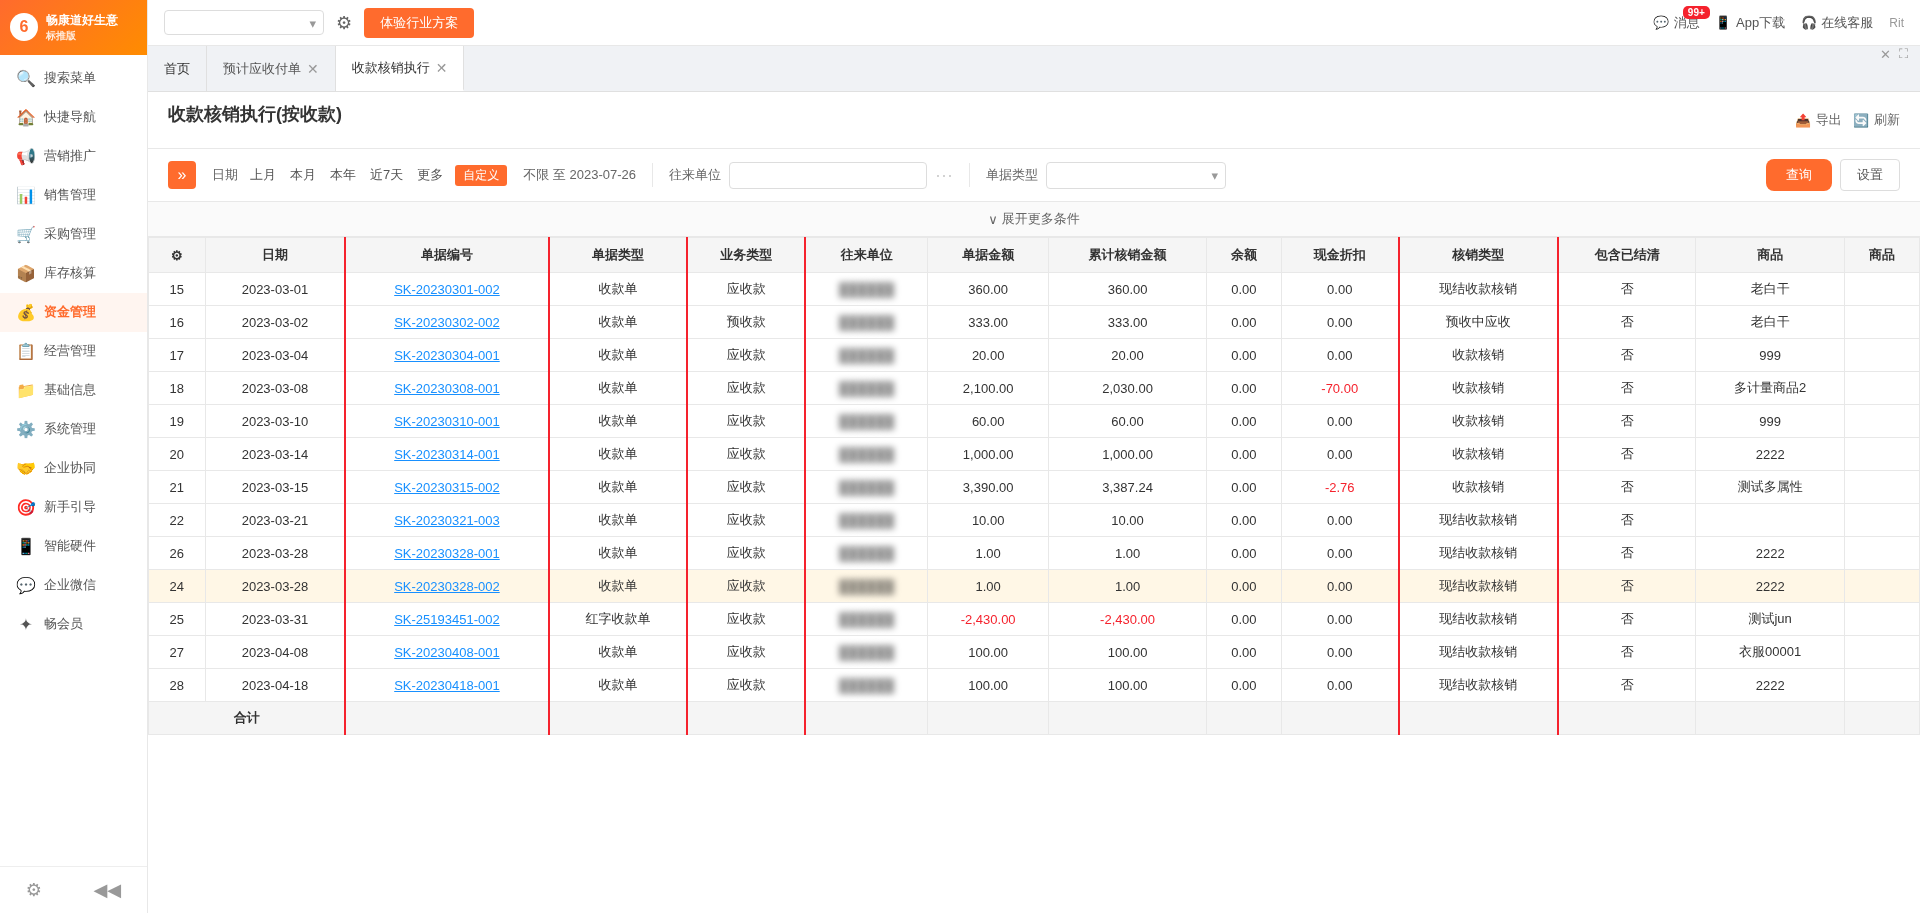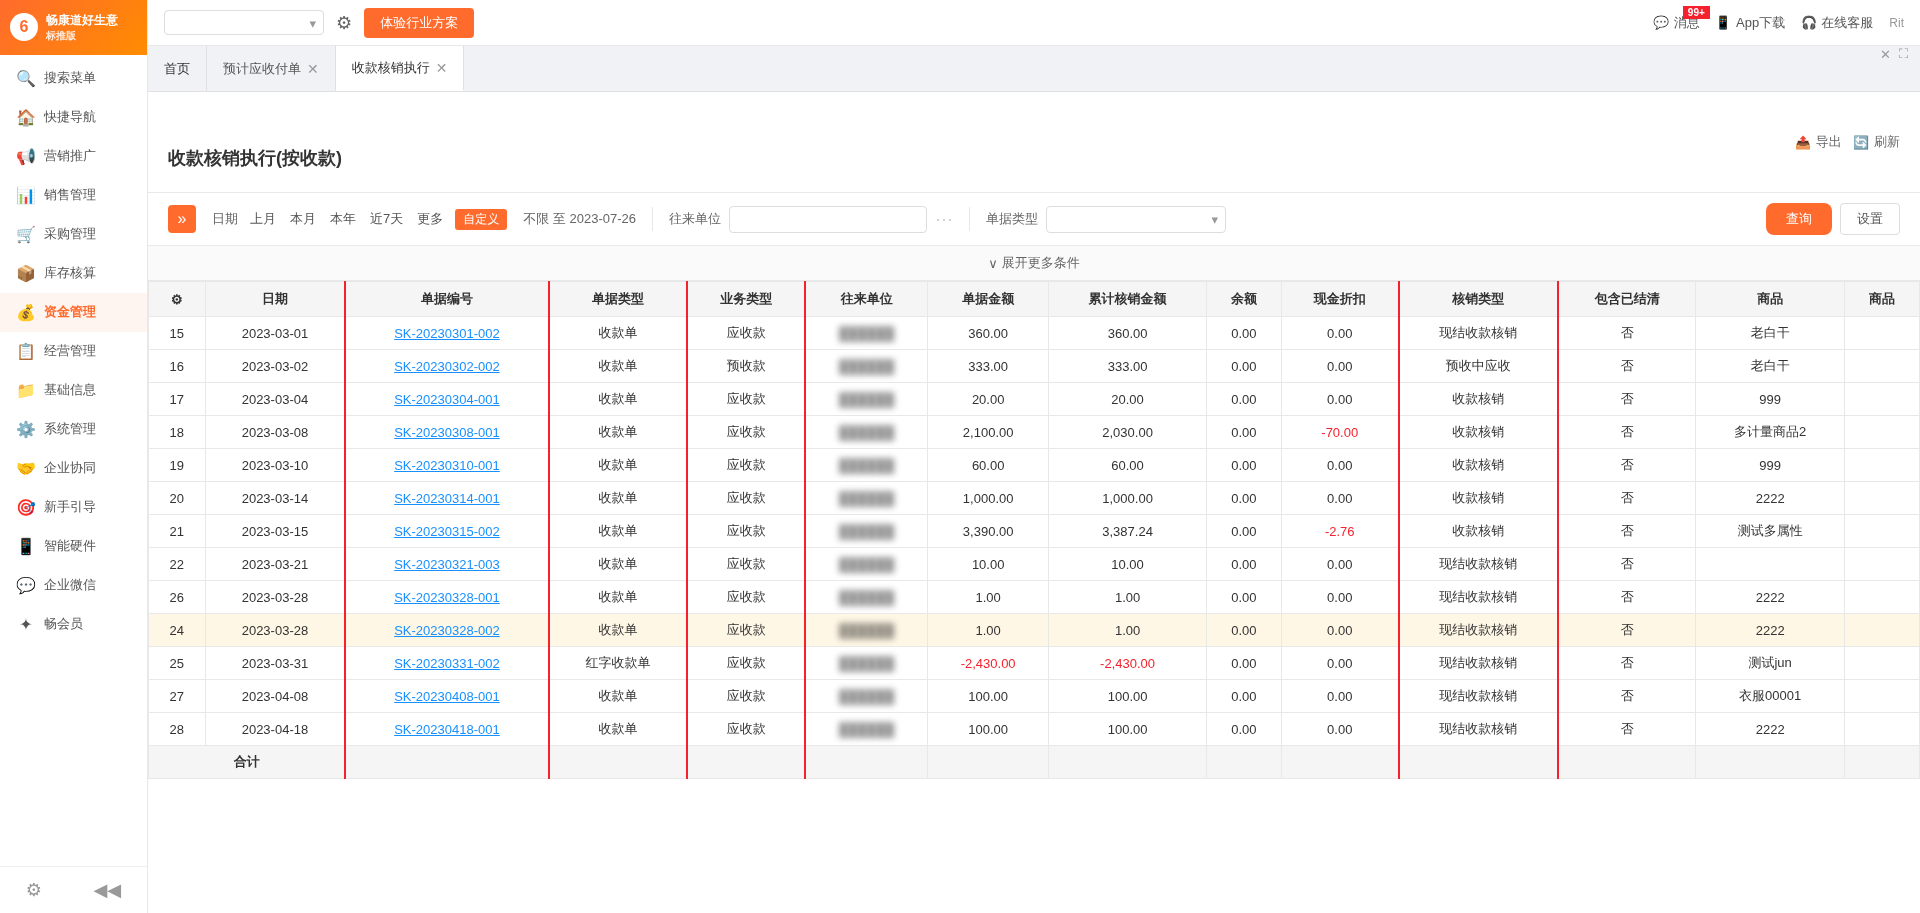--- a/index.html
+++ b/index.html
@@ -102,21 +102,21 @@
       cursor: pointer;
       font-weight: 500;
     }
     .top-bar-right { display: flex; align-items: center; gap: 16px; color: #555; }
     .notif-btn { position: relative; cursor: pointer; display: flex; align-items: center; gap: 4px; }
     .notif-badge {
       position: absolute;
       top: -8px; right: -10px;
       background: #f5222d;
       color: #fff;
-      border-radius: 0;
+      border-radius: 5px;
       font-size: 10px;
       padding: 1px 5px;
       font-weight: bold;
     }
     .top-bar-link { cursor: pointer; color: #555; display: flex; align-items: center; gap: 4px; }
     .top-bar-user { color: #999; font-size: 12px; }
 
     
     .tabs-bar {
       background: #f0f2f5;
@@ -143,21 +143,21 @@
       font-weight: 500;
       border-bottom: 2px solid #fff;
     }
     .tab-home { color: #333; }
     .tab-close { font-size: 14px; color: #999; }
     .tabs-bar-spacer { flex: 1; }
     .tabs-bar-actions { display: flex; align-items: center; gap: 8px; padding: 0 12px; color: #999; font-size: 16px; }
 
     
     .page-content { flex: 1; overflow: hidden; display: flex; flex-direction: column; background: #f5f5f5; }
-    .page-title { font-size: 18px; font-weight: 600; color: #333; margin-bottom: 12px; margin-top: 44px; }
+    .page-title { font-size: 18px; font-weight: 600; color: #333; margin-bottom: 12px; }
     .filter-bar {
       display: flex;
       align-items: center;
       gap: 16px;
       padding: 10px 20px;
       background: #fff;
       border-bottom: 1px solid #e8e8e8;
     }
     .filter-expand-btn {
       width: 28px; height: 28px;
@@ -661,21 +661,21 @@
     <td>0.00</td>
     <td class="">0.00</td>
     <td style="border-left:2px solid #f5222d;border-right:2px solid #f5222d;">现结收款核销</td>
     <td>否</td>
     <td>2222</td>
     <td></td>
   </tr>
             <tr>
     <td>25</td>
     <td>2023-03-31</td>
-    <td style="border-left:2px solid #f5222d;border-right:2px solid #f5222d;"><a class="link-cell">SK-20230331-002</a></td>
+    <td style="border-left:2px solid #f5222d;border-right:2px solid #f5222d;"><a class="link-cell">SK-25193451-002</a></td>
     <td>红字收款单</td>
     <td style="border-left:2px solid #f5222d;border-right:2px solid #f5222d;">应收款</td>
     <td class="blurred">██████</td>
     <td class="red-text">-2,430.00</td>
     <td class="red-text">-2,430.00</td>
     <td>0.00</td>
     <td class="">0.00</td>
     <td style="border-left:2px solid #f5222d;border-right:2px solid #f5222d;">现结收款核销</td>
     <td>否</td>
     <td>测试jun</td>

